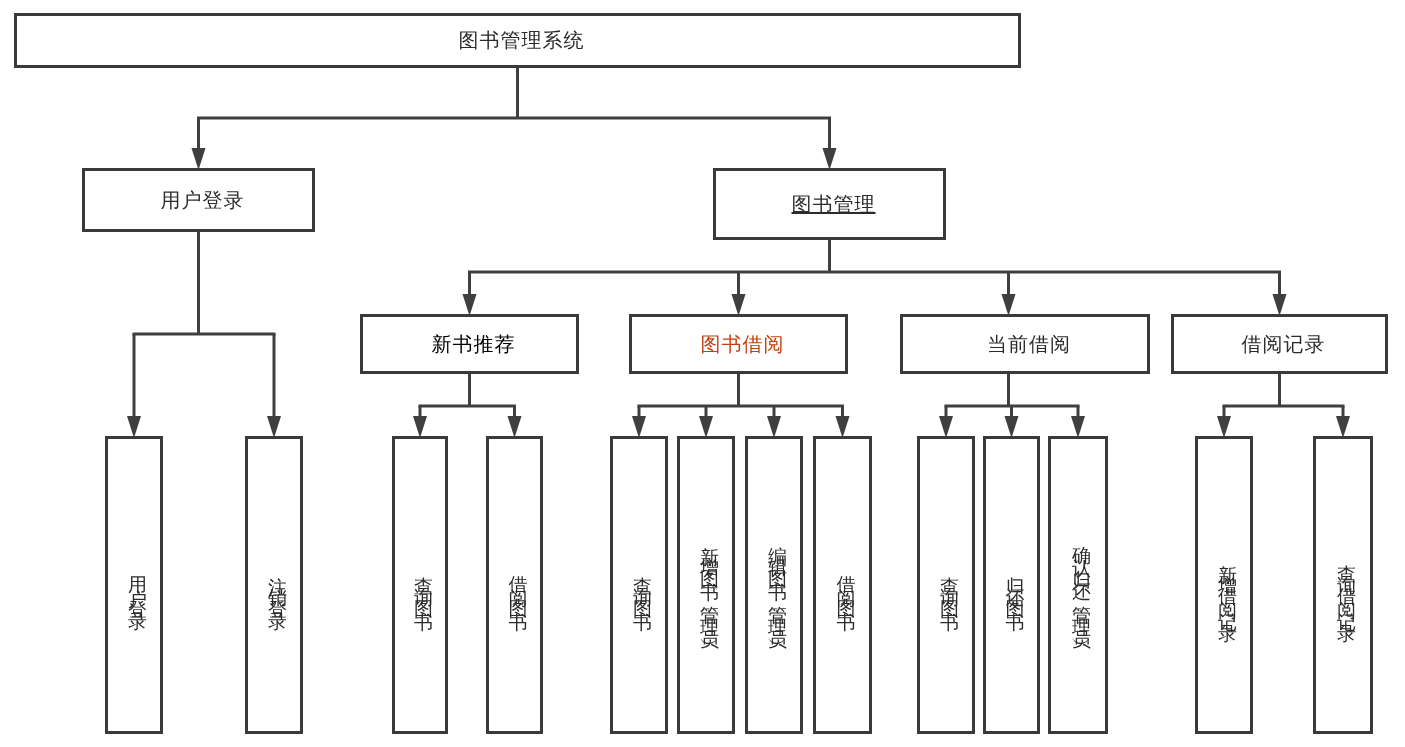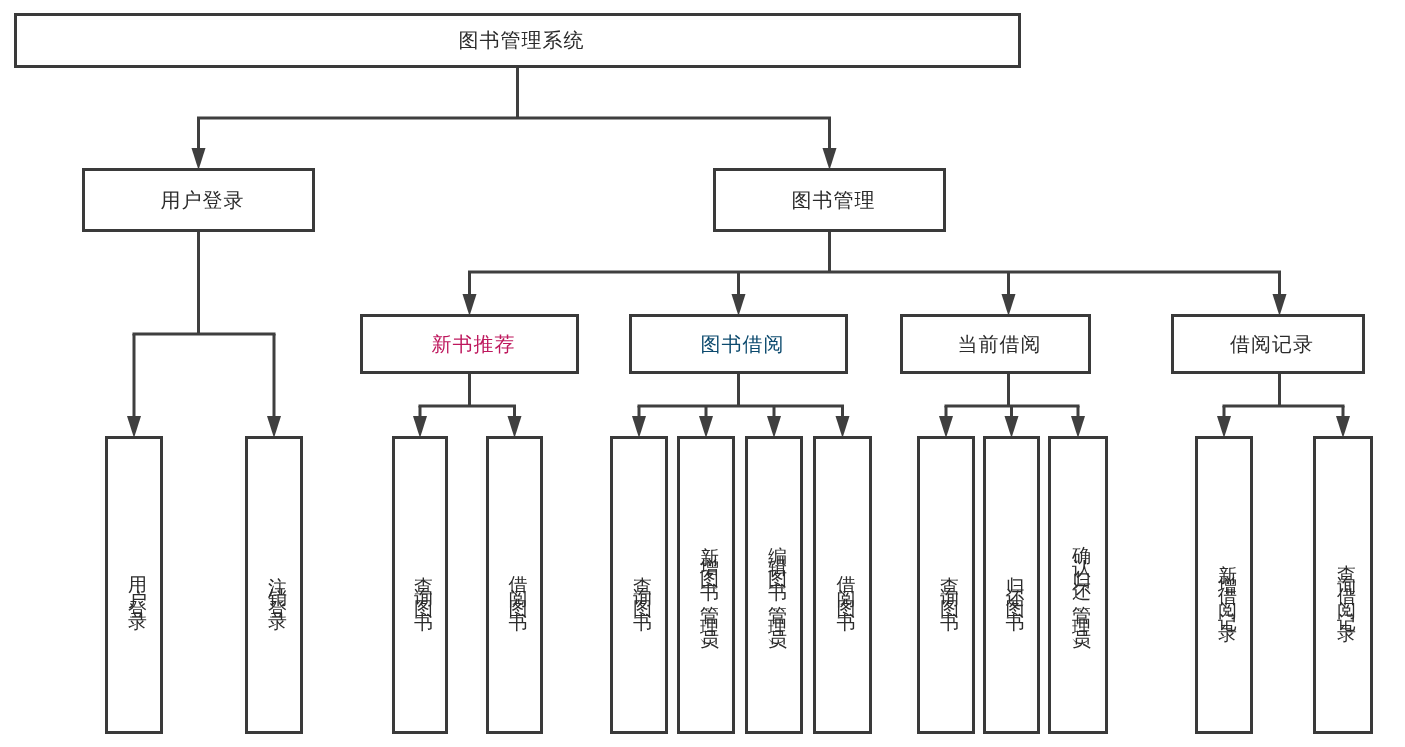--- a/index.html
+++ b/index.html
@@ -110,25 +110,25 @@
       <line x1="1279.5" y1="373" x2="1279.5" y2="406" stroke="#3f3f3f" stroke-width="3"></line>
       <line x1="1222.5" y1="406" x2="1344.5" y2="406" stroke="#3f3f3f" stroke-width="3"></line>
       <line x1="1224" y1="406" x2="1224" y2="418" stroke="#3f3f3f" stroke-width="3"></line>
       <polygon points="1217,416 1231,416 1224,438" fill="#3f3f3f"></polygon>
       <line x1="1343" y1="406" x2="1343" y2="418" stroke="#3f3f3f" stroke-width="3"></line>
       <polygon points="1336,416 1350,416 1343,438" fill="#3f3f3f"></polygon>
     </svg>
   <div id="nodes">
       <div class="node h" style="left: 14px; top: 13px; width: 1007px; height: 55px; border-color: rgb(58, 58, 58); background: rgb(255, 255, 255); color: rgb(43, 43, 43);">图书管理系统</div>
       <div class="node h" style="left: 82px; top: 168px; width: 233px; height: 64px; border-color: rgb(58, 58, 58); background: rgb(255, 255, 255); color: rgb(43, 43, 43);">用户登录</div>
-      <div class="node h" style="left: 713px; top: 168px; width: 233px; height: 64px; border-color: rgb(58, 58, 58); background: rgb(255, 255, 255); color: rgb(43, 43, 43);">图书管理</div>
-      <div class="node h" style="left: 360px; top: 314px; width: 219px; height: 60px; border-color: rgb(58, 58, 58); background: rgb(255, 255, 255); color: #be185d;">新书推荐</div>
-      <div class="node h" style="left: 629px; top: 314px; width: 219px; height: 60px; border-color: rgb(58, 58, 58); background: rgb(255, 255, 255); color: #0c4a6e;">图书借阅</div>
-      <div class="node h" style="left: 900px; top: 314px; width: 191px; height: 60px; border-color: rgb(58, 58, 58); background: rgb(255, 255, 255); color: rgb(43, 43, 43);">当前借阅</div>
-      <div class="node h" style="left: 1171px; top: 314px; width: 194px; height: 60px; border-color: rgb(58, 58, 58); background: rgb(255, 255, 255); color: rgb(43, 43, 43);">借阅记录</div>
+      <div class="node h" style="left: 713px; top: 168px; width: 233px; height: 72px; border-color: rgb(58, 58, 58); background: rgb(255, 255, 255); color: rgb(43, 43, 43); text-decoration: underline;">图书管理</div>
+      <div class="node h" style="left: 360px; top: 314px; width: 219px; height: 60px; border-color: rgb(58, 58, 58); background: rgb(255, 255, 255); color: #000000;">新书推荐</div>
+      <div class="node h" style="left: 629px; top: 314px; width: 219px; height: 60px; border-color: rgb(58, 58, 58); background: rgb(255, 255, 255); color: #c2410c;">图书借阅</div>
+      <div class="node h" style="left: 900px; top: 314px; width: 250px; height: 60px; border-color: rgb(58, 58, 58); background: rgb(255, 255, 255); color: rgb(43, 43, 43);">当前借阅</div>
+      <div class="node h" style="left: 1171px; top: 314px; width: 217px; height: 60px; border-color: rgb(58, 58, 58); background: rgb(255, 255, 255); color: rgb(43, 43, 43);">借阅记录</div>
       <div class="node v" style="left: 105px; top: 436px; width: 58px; height: 298px; border-color: rgb(58, 58, 58); background: rgb(255, 255, 255); color: rgb(43, 43, 43);">用户登录</div>
       <div class="node v" style="left: 245px; top: 436px; width: 58px; height: 298px; border-color: rgb(58, 58, 58); background: rgb(255, 255, 255); color: rgb(43, 43, 43);">注销登录</div>
       <div class="node v" style="left: 392px; top: 436px; width: 56px; height: 298px; border-color: rgb(58, 58, 58); background: rgb(255, 255, 255); color: rgb(43, 43, 43);">查询图书</div>
       <div class="node v" style="left: 486px; top: 436px; width: 57px; height: 298px; border-color: rgb(58, 58, 58); background: rgb(255, 255, 255); color: rgb(43, 43, 43);">借阅图书</div>
       <div class="node v" style="left: 610px; top: 436px; width: 58px; height: 298px; border-color: rgb(58, 58, 58); background: rgb(255, 255, 255); color: rgb(43, 43, 43);">查询图书</div>
       <div class="node v" style="left: 677px; top: 436px; width: 58px; height: 298px; border-color: rgb(58, 58, 58); background: rgb(255, 255, 255); color: rgb(43, 43, 43);">新增图书（管理员）</div>
       <div class="node v" style="left: 745px; top: 436px; width: 58px; height: 298px; border-color: rgb(58, 58, 58); background: rgb(255, 255, 255); color: rgb(43, 43, 43);">编辑图书（管理员）</div>
       <div class="node v" style="left: 813px; top: 436px; width: 59px; height: 298px; border-color: rgb(58, 58, 58); background: rgb(255, 255, 255); color: rgb(43, 43, 43);">借阅图书</div>
       <div class="node v" style="left: 917px; top: 436px; width: 58px; height: 298px; border-color: rgb(58, 58, 58); background: rgb(255, 255, 255); color: rgb(43, 43, 43);">查询图书</div>
       <div class="node v" style="left: 983px; top: 436px; width: 57px; height: 298px; border-color: rgb(58, 58, 58); background: rgb(255, 255, 255); color: rgb(43, 43, 43);">归还图书</div>

